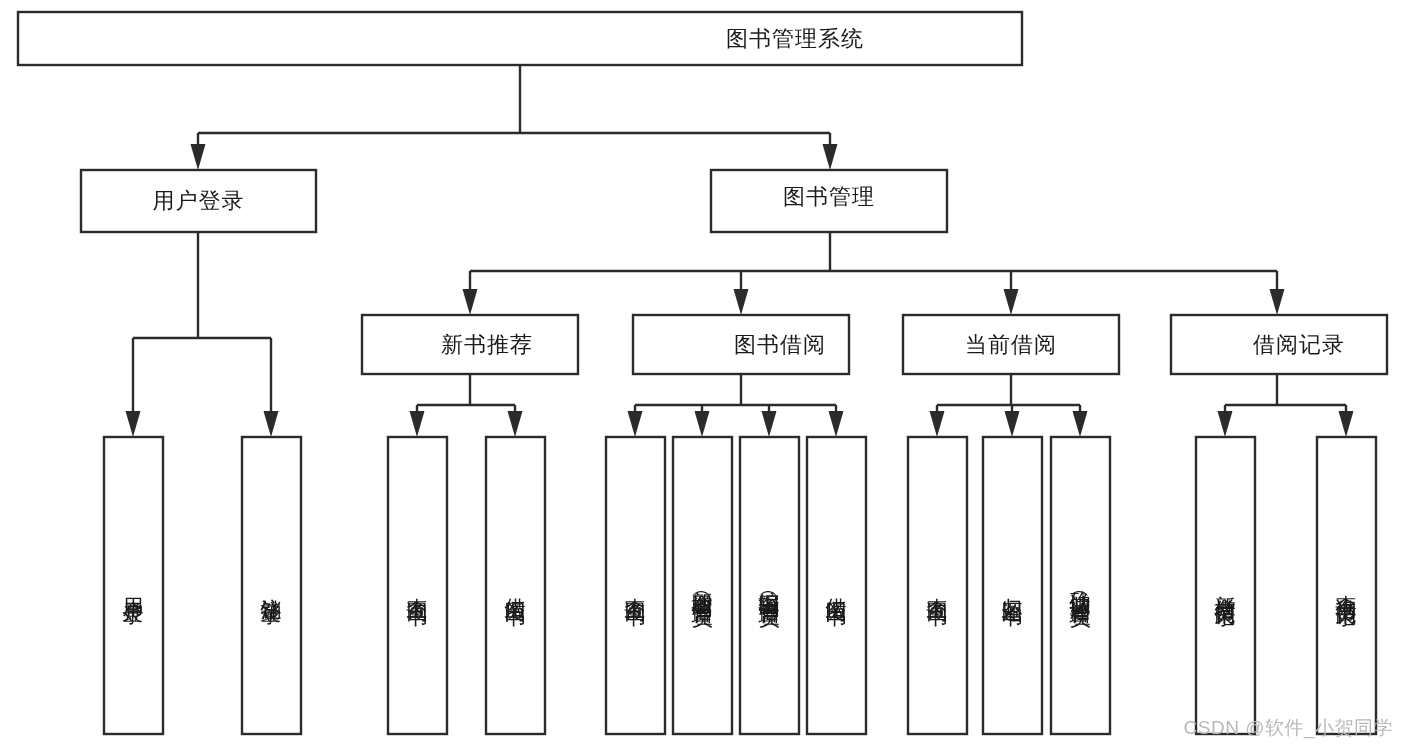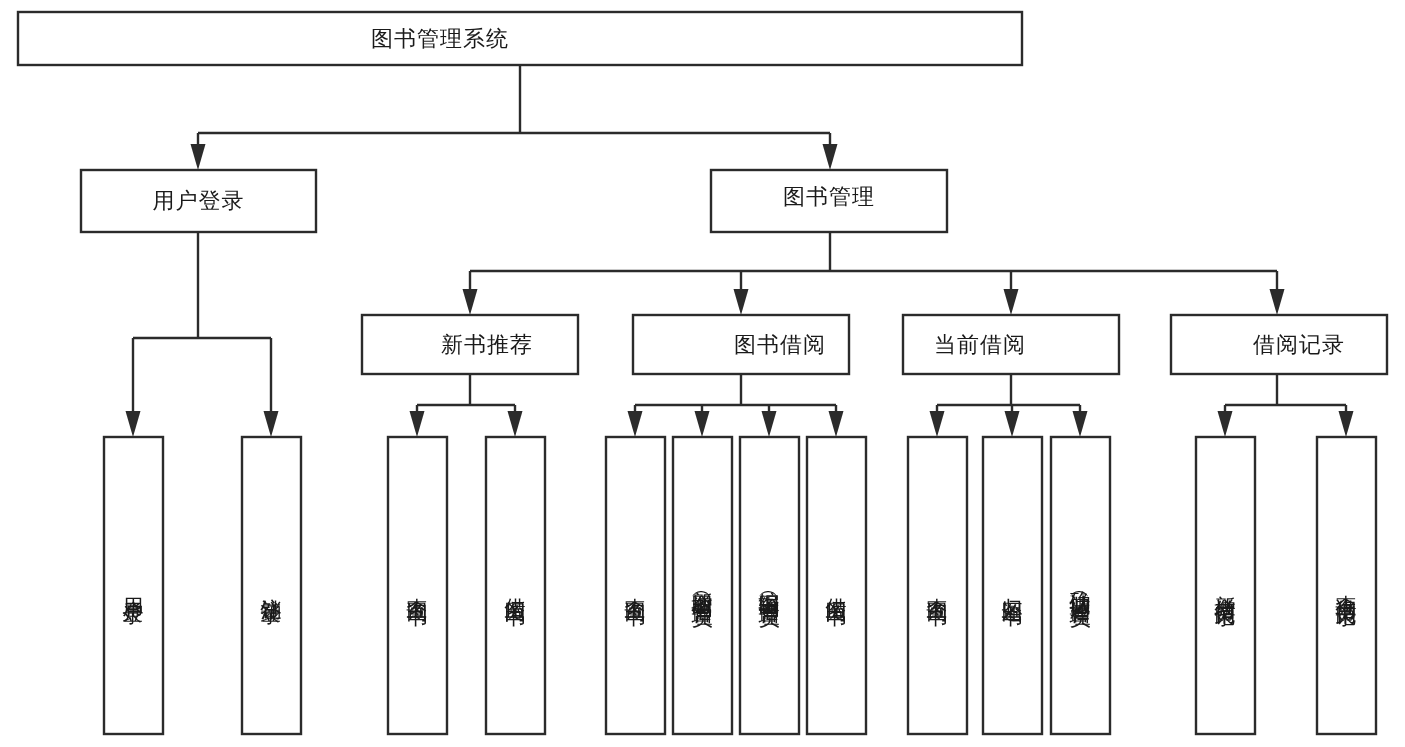--- a/index.html
+++ b/index.html
@@ -162,36 +162,36 @@
         <rect x="807" y="437" width="59" height="297" class="node-box"></rect>
         <rect x="908" y="437" width="59" height="297" class="node-box"></rect>
         <rect x="983" y="437" width="59" height="297" class="node-box"></rect>
         <rect x="1051" y="437" width="59" height="297" class="node-box"></rect>
         <rect x="1196" y="437" width="59" height="297" class="node-box"></rect>
         <rect x="1317" y="437" width="59" height="297" class="node-box"></rect>
       </g>
   </svg>
 
   <div id="label-layer">
-      <div class="hlabel-wrap" style="left: 24px; top: 12px; width: 832px; height: 53px;">
+      <div class="hlabel-wrap" style="left: 32px; top: 12px; width: 832px; height: 53px; justify-content: flex-end;">
         <span>图书管理系统</span>
       </div>
       <div class="hlabel-wrap" style="left: 81px; top: 170px; width: 235px; height: 62px;">
         <span>用户登录</span>
       </div>
       <div class="hlabel-wrap" style="left: 711px; top: 170px; width: 236px; height: 54px;">
         <span>图书管理</span>
       </div>
       <div class="hlabel-wrap" style="left: 362px; top: 315px; width: 250px; height: 59px; align-items: center;">
         <span>新书推荐</span>
       </div>
       <div class="hlabel-wrap" style="left: 633px; top: 315px; width: 216px; height: 59px; margin-left: 39px;">
         <span>图书借阅</span>
       </div>
-      <div class="hlabel-wrap" style="left: 872px; top: 315px; width: 216px; height: 59px;">
+      <div class="hlabel-wrap" style="left: 903px; top: 315px; width: 216px; height: 59px;">
         <span>当前借阅</span>
       </div>
       <div class="hlabel-wrap" style="left: 1171px; top: 315px; width: 216px; height: 59px; padding-left: 20px;">
         <span>借阅记录</span>
       </div>
       <div class="vlabel-wrap" style="left: 104px; top: 437px; width: 59px; height: 297px;">
         <span>用户登录</span>
       </div>
       <div class="vlabel-wrap" style="left: 242px; top: 437px; width: 59px; height: 297px;">
         <span>注销登录</span>
@@ -224,14 +224,15 @@
         <span>确认归还（管理员）</span>
       </div>
       <div class="vlabel-wrap" style="left: 1196px; top: 437px; width: 59px; height: 297px;">
         <span>新增借阅记录</span>
       </div>
       <div class="vlabel-wrap" style="left: 1317px; top: 437px; width: 59px; height: 297px;">
         <span>查询借阅记录</span>
       </div>
     </div>
 
+  <div id="watermark">CSDN @软件_小贺同学</div>
 
 </div>
 
 </body></html>

